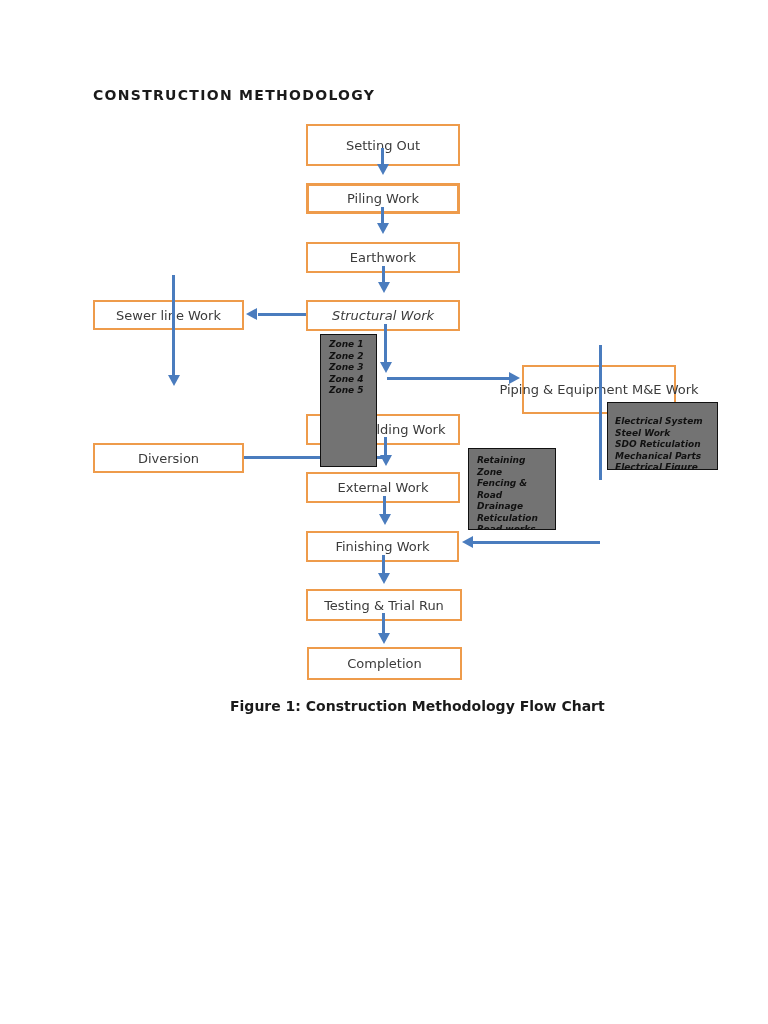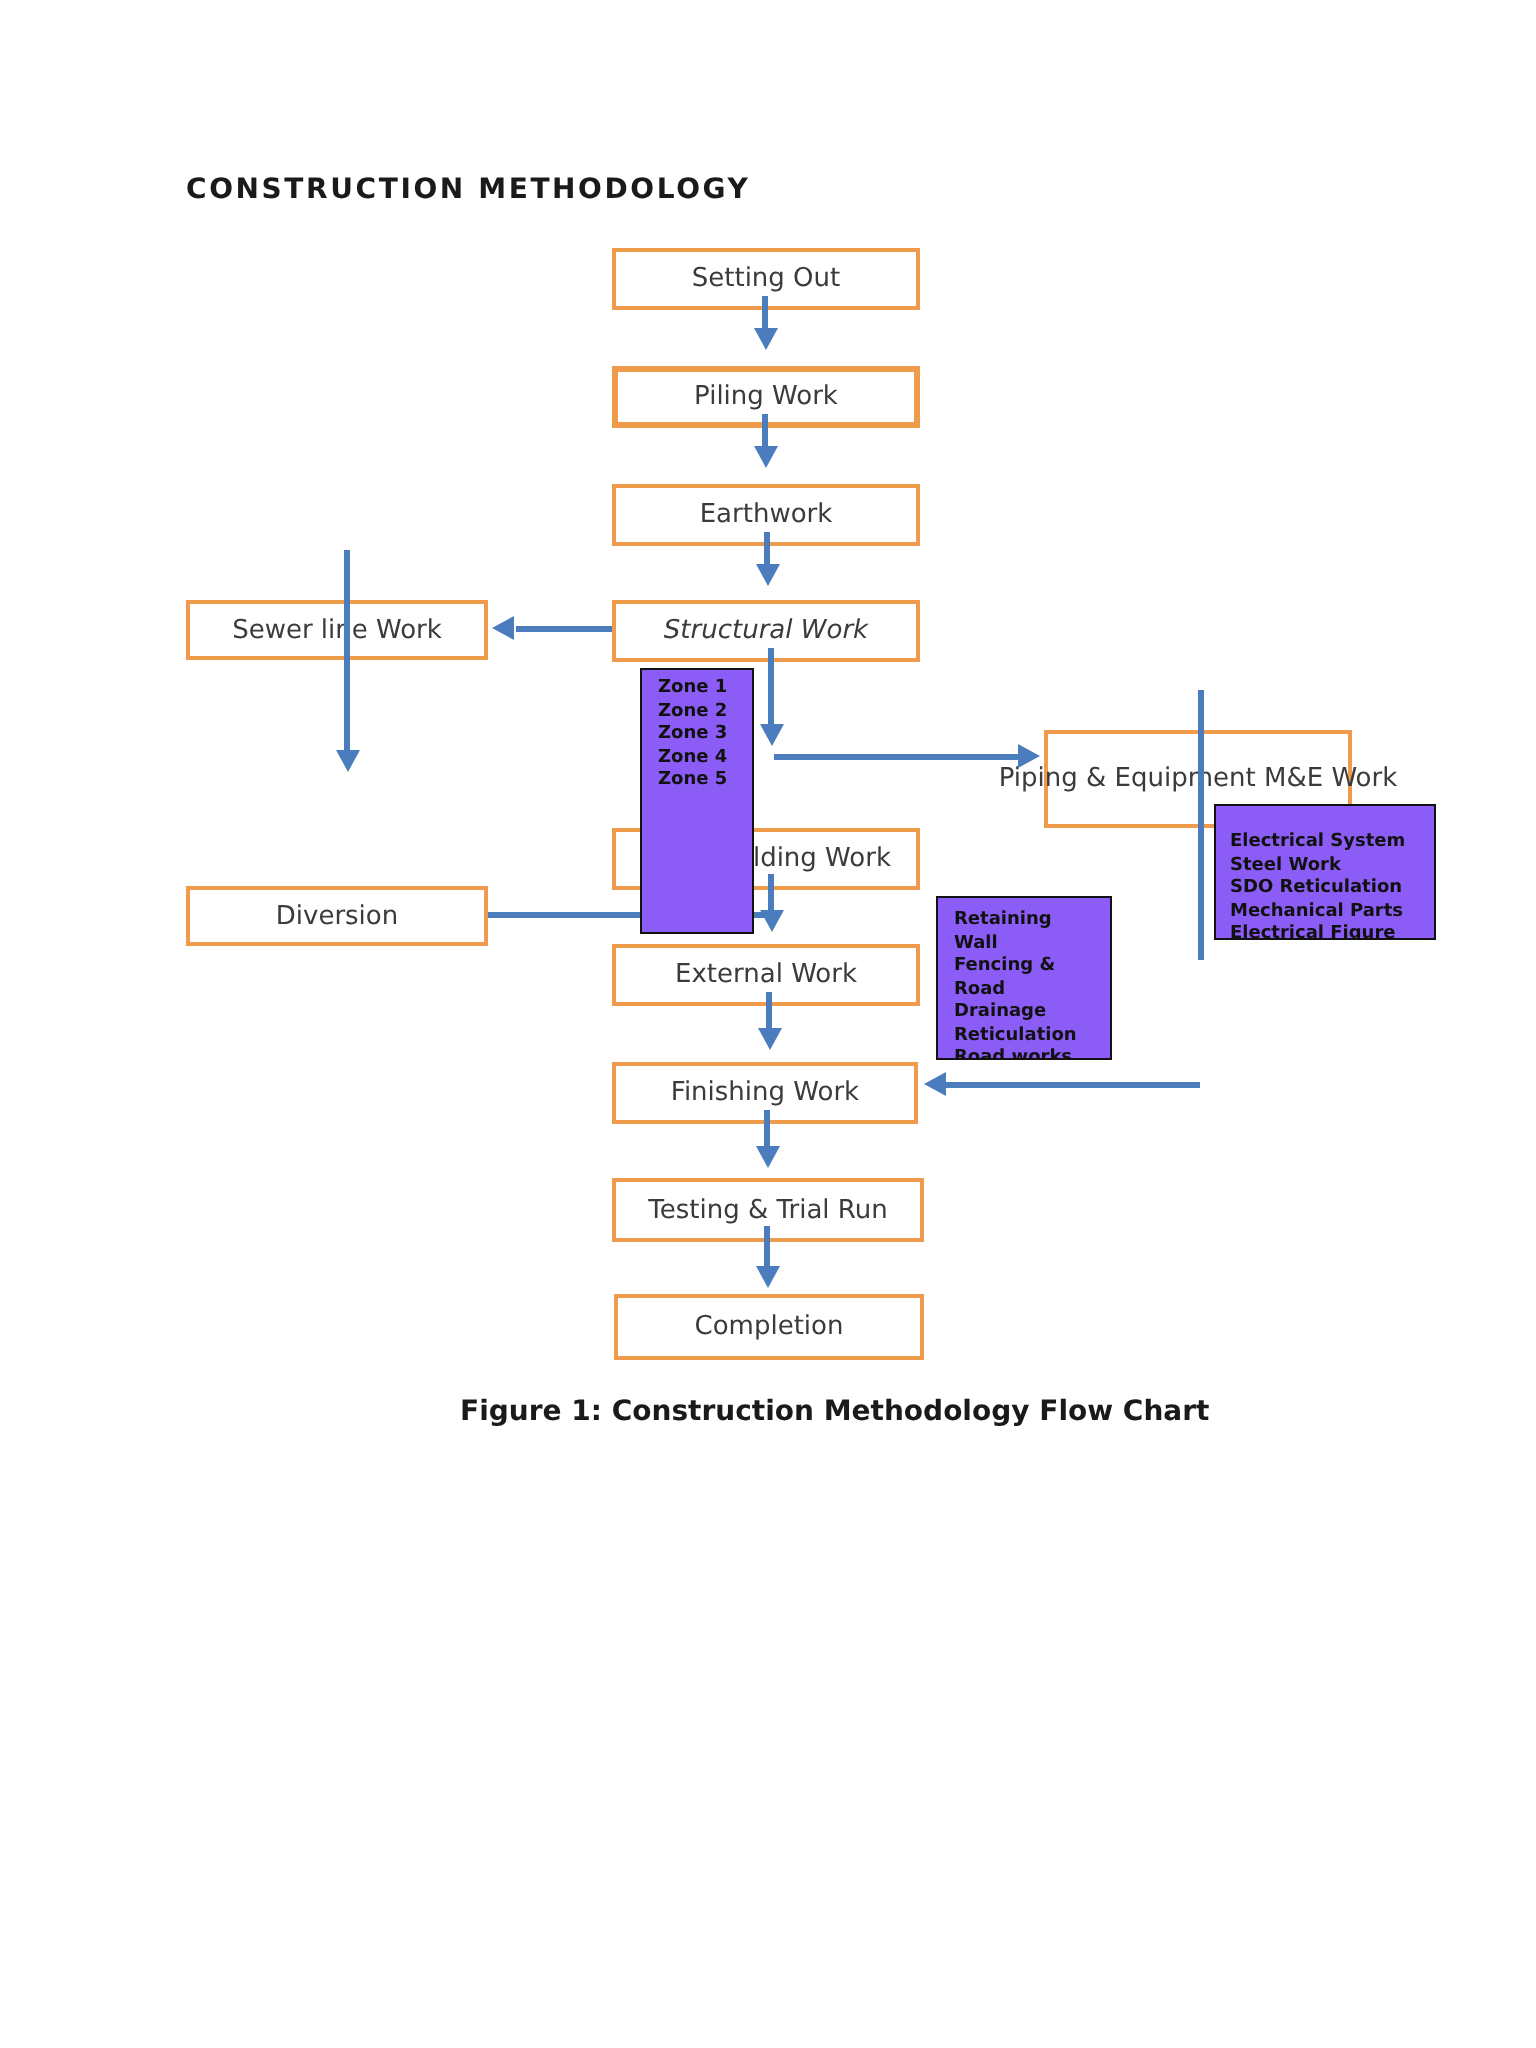--- a/index.html
+++ b/index.html
@@ -21,39 +21,39 @@
     position:absolute;left:230px;top:698px;font-size:14px;font-weight:bold;
     color:var(--ink);white-space:nowrap;
   }
   .fbox{
     position:absolute;box-sizing:border-box;border:2px solid var(--orange);
     background:#fff;display:flex;align-items:center;justify-content:center;
     font-size:13px;color:var(--boxtext);z-index:2;
   }
   .fbox .lbl{white-space:nowrap;}
   .ibox{
-    position:absolute;box-sizing:border-box;border:1px solid #111;background:#8b5cf6;
-    font-size:9px;font-weight:bold;color:#111;z-index:8;overflow:hidden;
+    position:absolute;box-sizing:border-box;border:1px solid #111;background:#737373;
+    font-size:9px;font-weight:bold;color:#111;z-index:8;overflow:hidden;font-style:italic;
   }
   .ibox .ln{line-height:11.5px;white-space:nowrap;}
   .vl{position:absolute;width:3px;background:var(--blue);z-index:5;}
   .hl{position:absolute;height:3px;background:var(--blue);z-index:5;}
   .ah{position:absolute;width:0;height:0;z-index:5;}
   .ah.down{border-left:6px solid transparent;border-right:6px solid transparent;border-top:11px solid var(--blue);}
   .ah.left{border-top:6px solid transparent;border-bottom:6px solid transparent;border-right:11px solid var(--blue);}
   .ah.right{border-top:6px solid transparent;border-bottom:6px solid transparent;border-left:11px solid var(--blue);}
 </style>
 </head>
 <body>
 
 <div class="page">
 
   <div class="title">CONSTRUCTION METHODOLOGY</div>
 
-  <div class="fbox" style="left:306px;top:124px;width:154px;height:31px;">
+  <div class="fbox" style="left:306px;top:124px;width:154px;height:42px;">
     <span class="lbl">Setting Out</span>
   </div>
   <div class="fbox" style="left:306px;top:183px;width:154px;height:31px;border-width:3px;">
     <span class="lbl">Piling Work</span>
   </div>
   <div class="fbox" style="left:306px;top:242px;width:154px;height:31px;">
     <span class="lbl">Earthwork</span>
   </div>
   <div class="fbox" style="left:306px;top:300px;width:154px;height:31px;font-style:italic;">
     <span class="lbl">Structural Work</span>
@@ -126,21 +126,21 @@
   <div class="ibox" style="left:320px;top:334px;width:57px;height:133px;padding:4px 0 0 8px;">
     <div class="ln">Zone 1</div>
     <div class="ln">Zone 2</div>
     <div class="ln">Zone 3</div>
     <div class="ln">Zone 4</div>
     <div class="ln">Zone 5</div>
   </div>
 
   <div class="ibox" style="left:468px;top:448px;width:88px;height:82px;padding:6px 0 0 8px;">
     <div class="ln">Retaining</div>
-    <div class="ln">Wall</div>
+    <div class="ln">Zone</div>
     <div class="ln">Fencing &amp;</div>
     <div class="ln">Road</div>
     <div class="ln">Drainage</div>
     <div class="ln">Reticulation</div>
     <div class="ln">Road works</div>
   </div>
 
   <div class="ibox" style="left:607px;top:402px;width:111px;height:68px;padding:13px 0 0 7px;">
     <div class="ln">Electrical System</div>
     <div class="ln">Steel Work</div>

